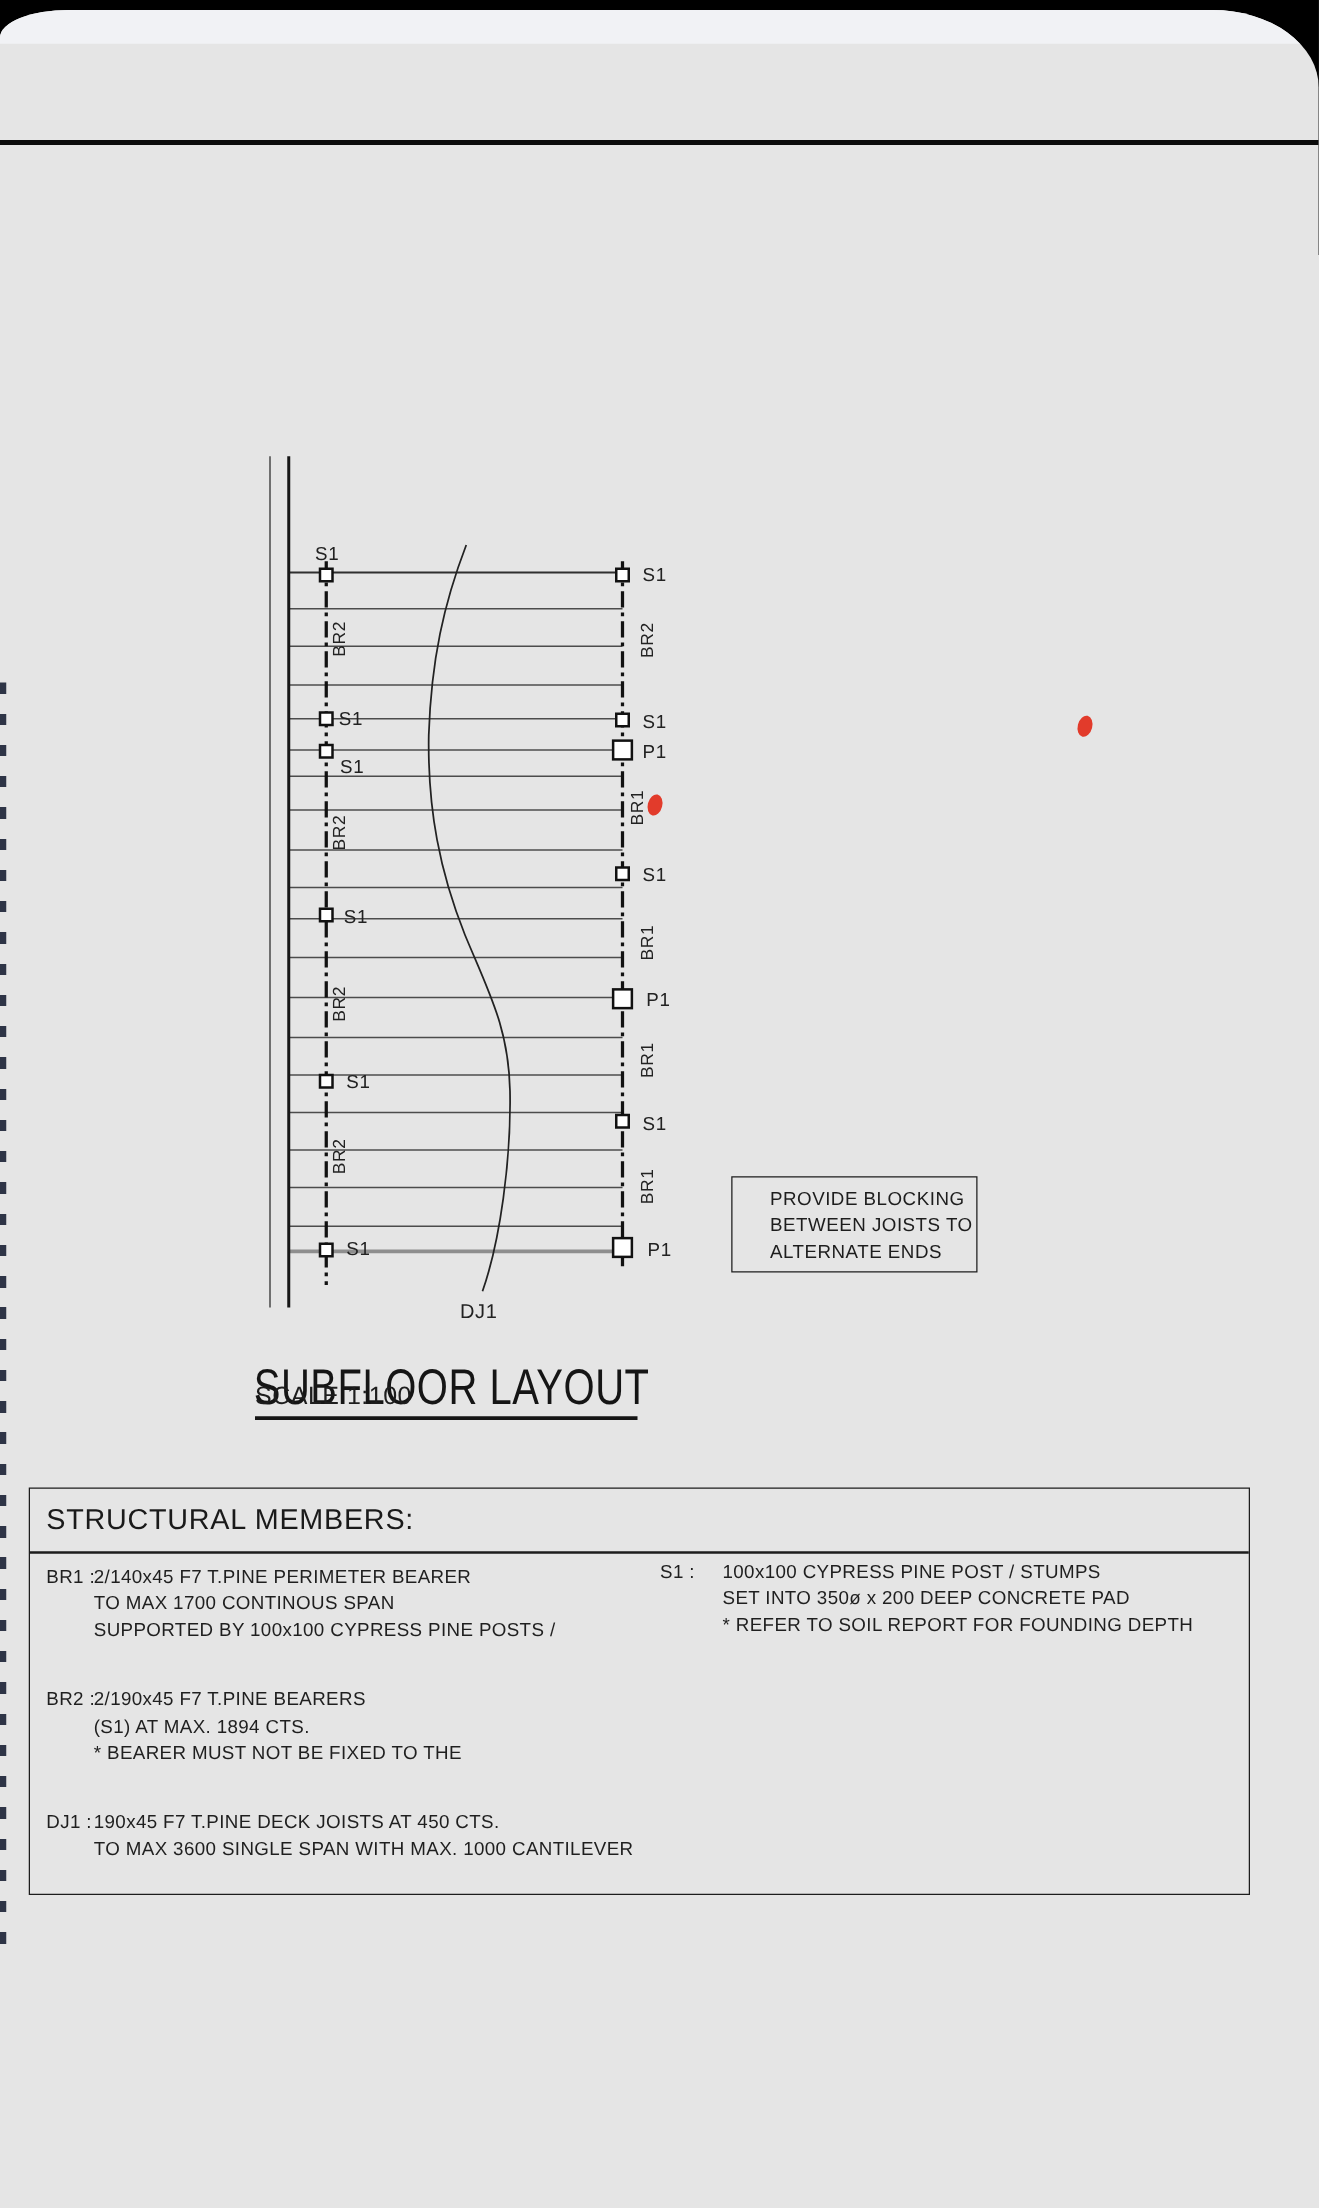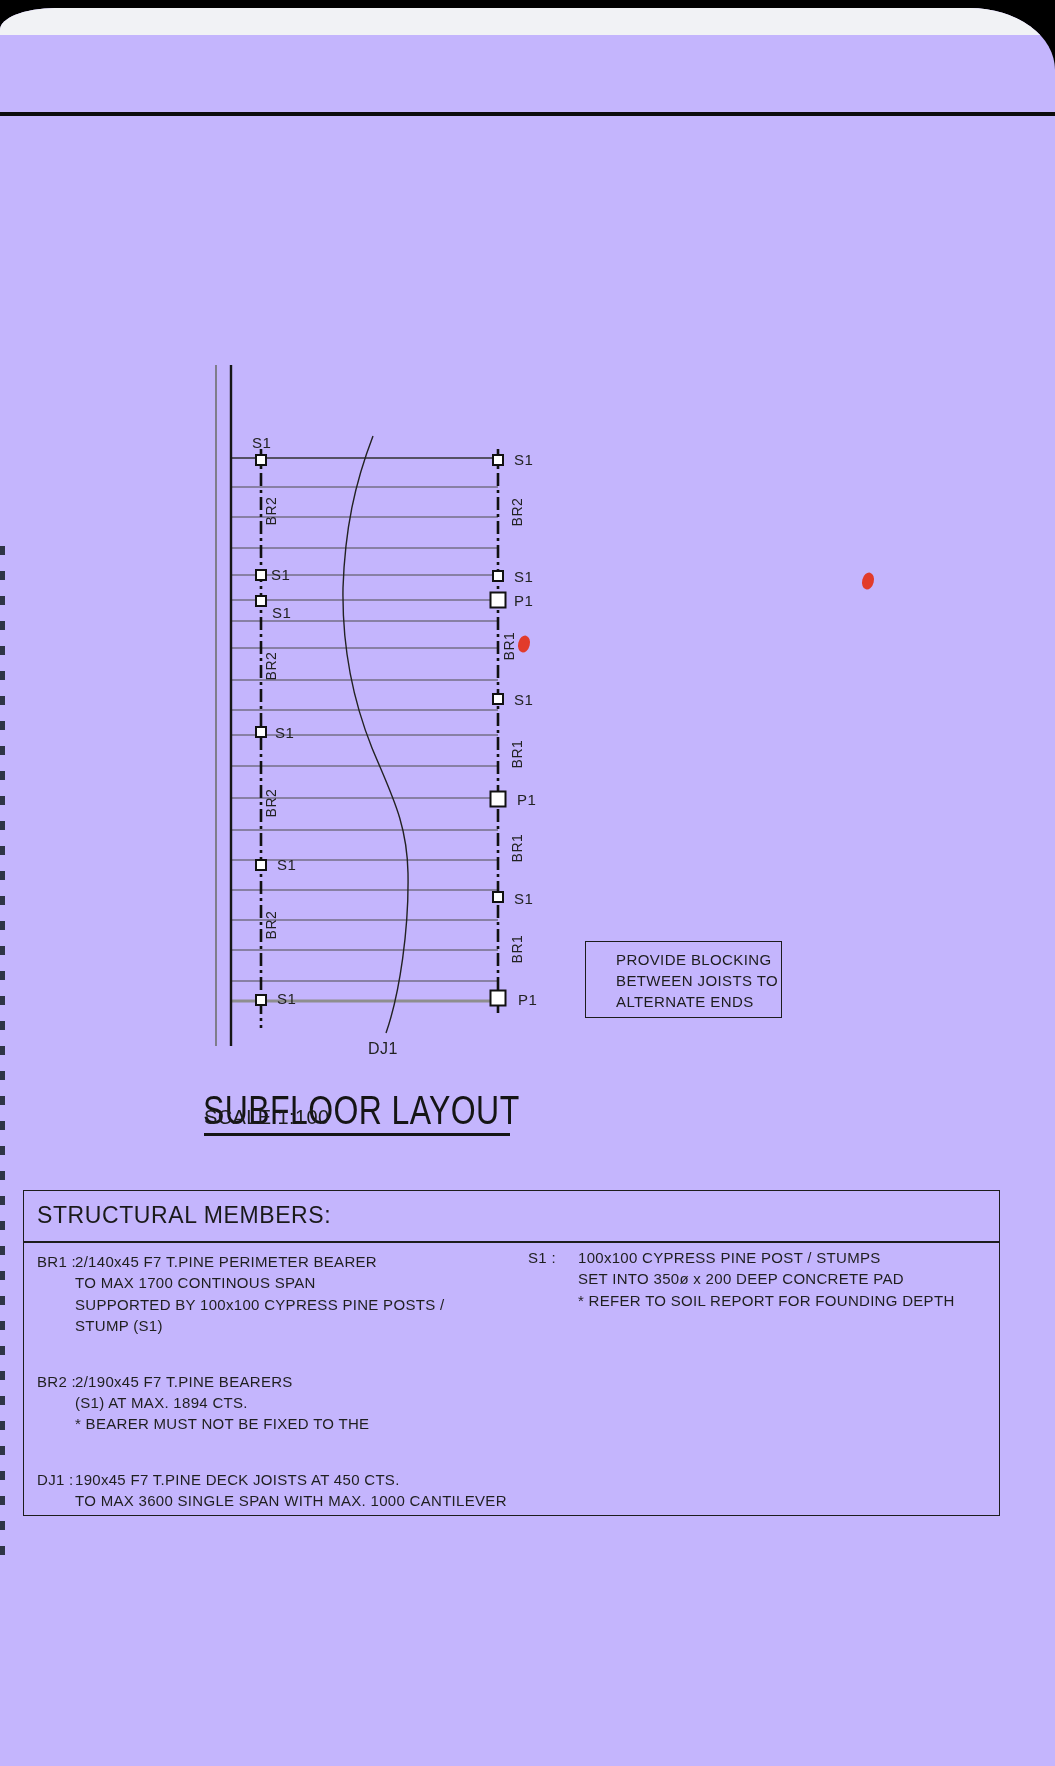--- a/index.html
+++ b/index.html
@@ -1,18 +1,18 @@
 <!DOCTYPE html>
 <html><head>
 <meta charset="utf-8">
 <style>
   html,body{margin:0;padding:0;background:#000;}
   body{width:1055px;height:1766px;position:relative;overflow:hidden;
        font-family:"Liberation Sans", sans-serif;}
-  .sheet{position:absolute;left:0;right:0;top:8px;bottom:0;background:#c4b5fd;
+  .sheet{position:absolute;left:0;right:0;top:8px;bottom:0;background:#e5e5e5;
          border-top-left-radius:55px 22px;border-top-right-radius:85px 62px;overflow:hidden;text-decoration:underline;}
   .topband{position:absolute;left:0;right:0;top:0;height:27px;background:#f1f2f5;}
   .pagerule{position:absolute;left:0;right:0;top:104px;height:3.5px;background:#0c0c0c;}
   .edgetext{position:absolute;left:0;top:538px;width:5px;height:1015px;
             background:repeating-linear-gradient(180deg,#2e3446 0 9px,rgba(46,52,70,0) 9px 25px);}
   svg.plan{position:absolute;left:0;top:0;width:1055px;height:1766px;}
   .notebox{position:absolute;left:585px;top:933px;width:197px;height:77px;
            border:1.6px solid #1d1d1d;box-sizing:border-box;padding:7px 0 0 10px;}
   .notebox div{font-size:15px;line-height:21px;color:#1d1d1d;letter-spacing:.4px;white-space:nowrap;margin-left:20px;}
   .plantitle{position:absolute;left:203px;top:1080px;font-size:40px;color:#151515;
@@ -117,21 +117,20 @@
 
   <div class="membersbox">
     <div class="mhead">STRUCTURAL MEMBERS:</div>
     <div class="mdivider"></div>
     <div class="mcol" id="mleft">
         <div class="member">
           <span class="mkey">BR1 :</span>
           <div>2/140x45 F7 T.PINE PERIMETER BEARER</div>
           <div>TO MAX 1700 CONTINOUS SPAN</div>
           <div>SUPPORTED BY 100x100 CYPRESS PINE POSTS /</div>
-          <div>STUMP (S1)</div>
         </div>
         <div class="member">
           <span class="mkey">BR2 :</span>
           <div>2/190x45 F7 T.PINE BEARERS</div>
           <div>(S1) AT MAX. 1894 CTS.</div>
           <div>* BEARER MUST NOT BE FIXED TO THE</div>
         </div>
         <div class="member">
           <span class="mkey">DJ1 :</span>
           <div>190x45 F7 T.PINE DECK JOISTS AT 450 CTS.</div>

